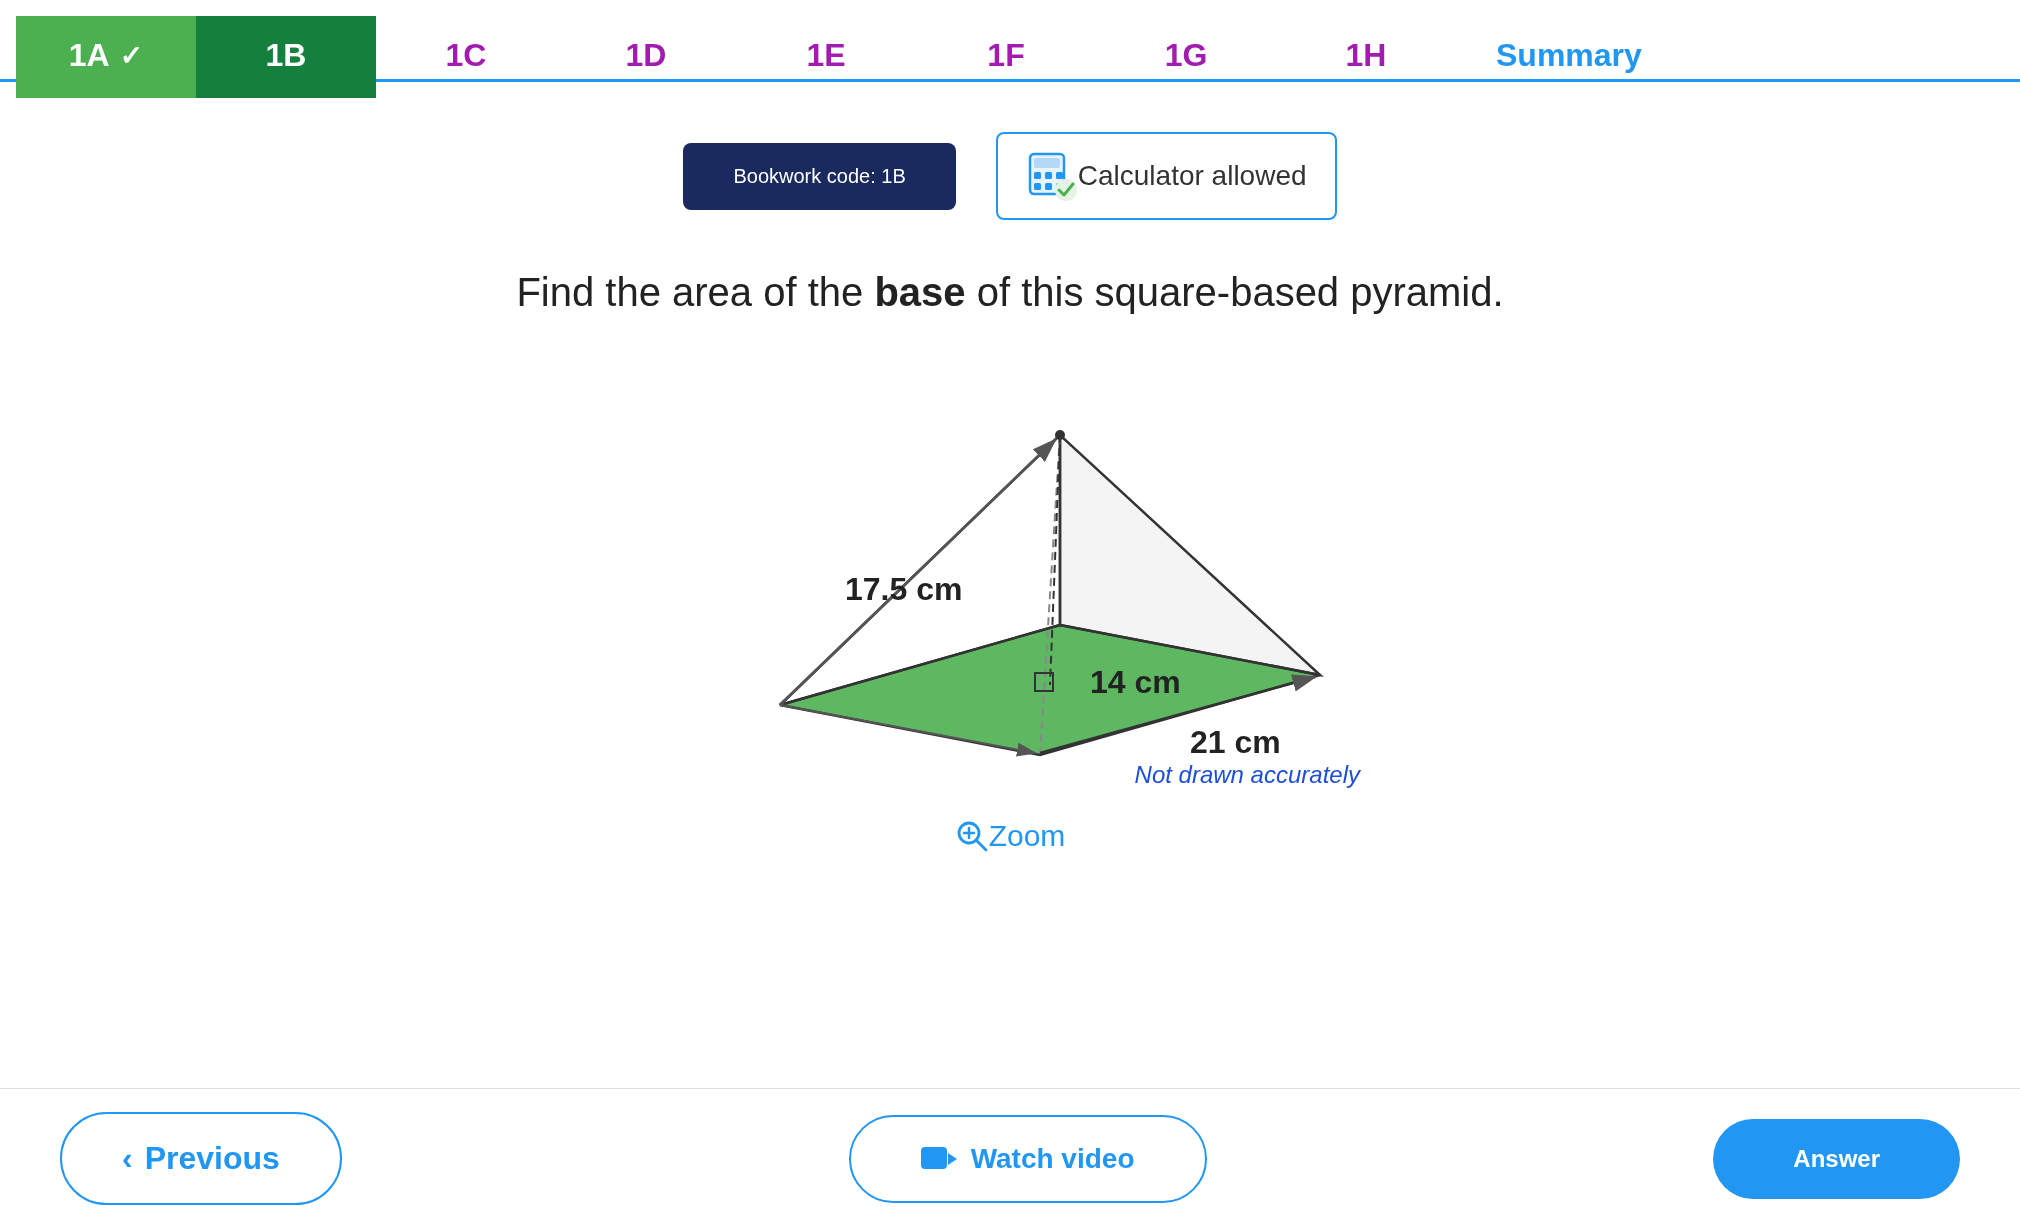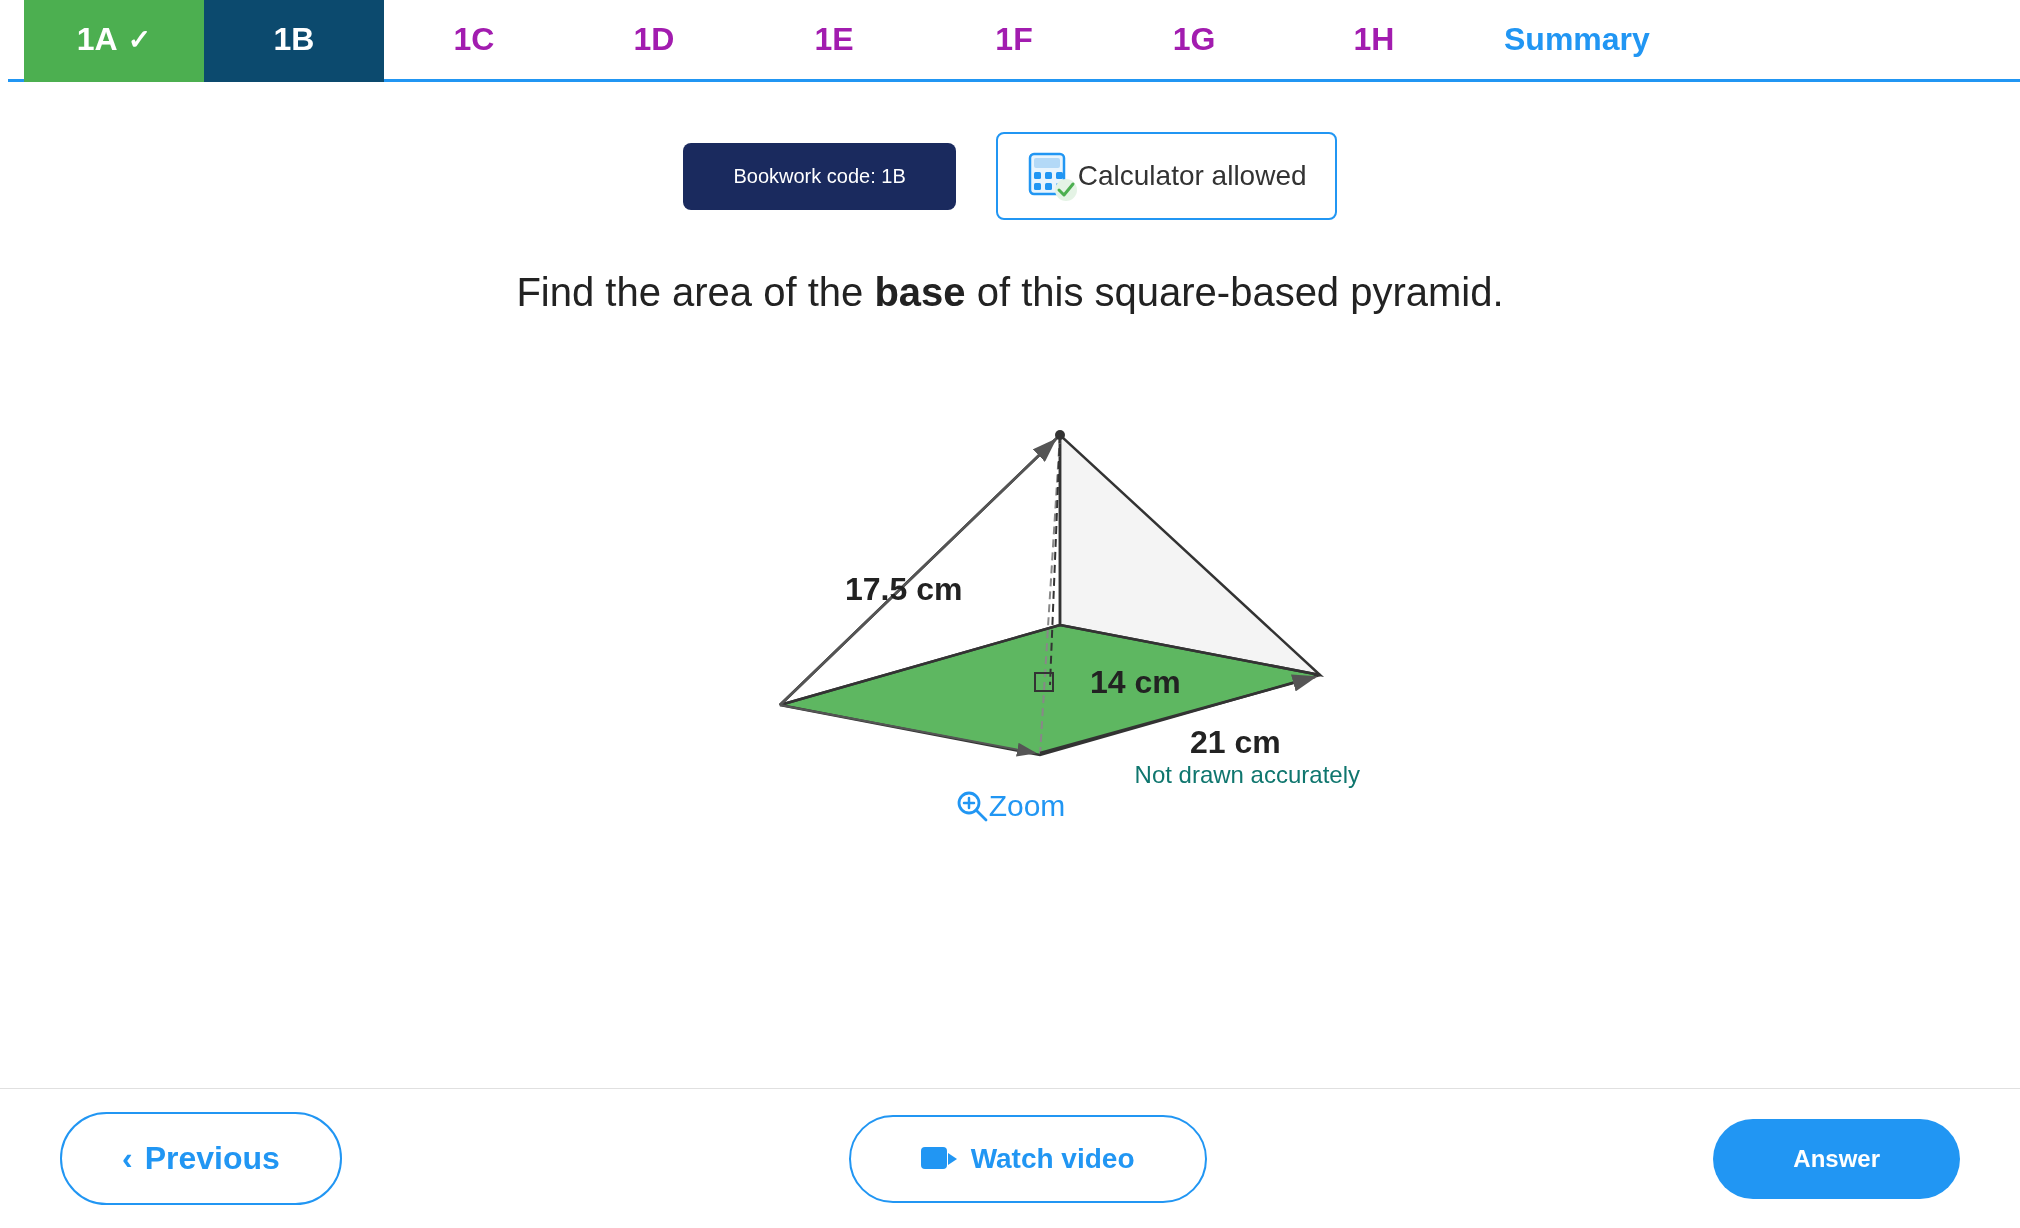--- a/index.html
+++ b/index.html
@@ -8,26 +8,24 @@
       background: #ffffff;
       width: 2020px;
       min-height: 1228px;
       position: relative;
       overflow-x: hidden;
     }
 
     
     .top-nav {
       display: flex;
-      align-items: center;
       border-bottom: 3px solid #2196f3;
       background: #fff;
       padding: 16px;
       height: 82px;
-      margin-left: 8px;
     }
 
     .nav-tab {
       display: flex;
       align-items: center;
       justify-content: center;
       height: 82px;
       min-width: 180px;
       padding: 0 40px;
       font-size: 32px;
@@ -40,21 +38,21 @@
       margin-bottom: -3px;
     }
 
     .nav-tab.active-green {
       background: #4caf50;
       color: #fff;
       border-radius: 0;
     }
 
     .nav-tab.active-dark {
-      background: #0c4a6e;
+      background: #15803d;
       color: #fff;
       border-radius: 0;
     }
 
     .nav-tab.summary {
       color: #2196f3;
       font-weight: 700;
     }
 
     .nav-tab .check-icon {
@@ -120,21 +118,23 @@
       width: 700px;
       height: 380px;
       margin-bottom: 6px;
     }
 
     
     .not-drawn {
       text-align: right;
       width: 700px;
       font-size: 24px;
-      color: #0f766e;
+      color: #1d4ed8;
+      margin-bottom: 30px;
+      font-style: italic;
     }
 
     
     .zoom-btn {
       display: flex;
       align-items: center;
       gap: 0;
       color: #2196f3;
       font-size: 30px;
       font-weight: 500;

